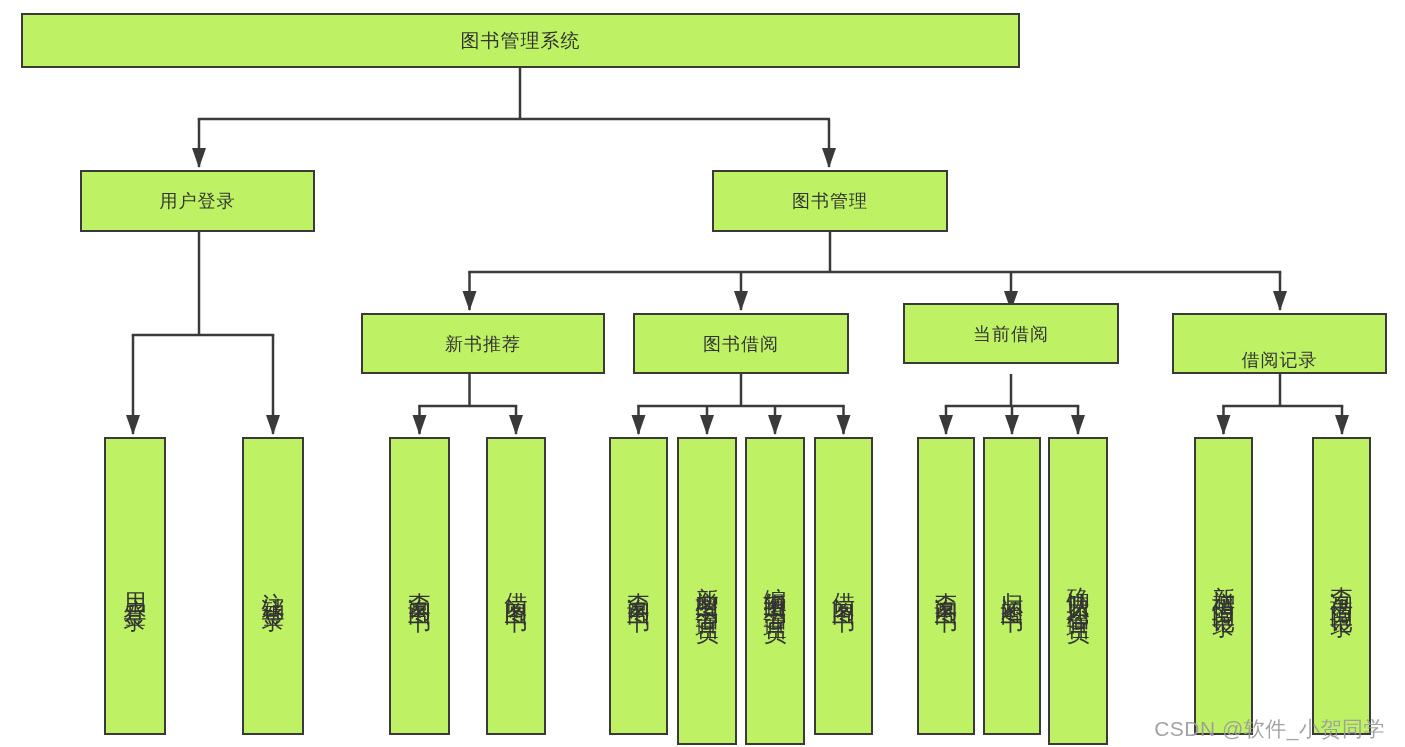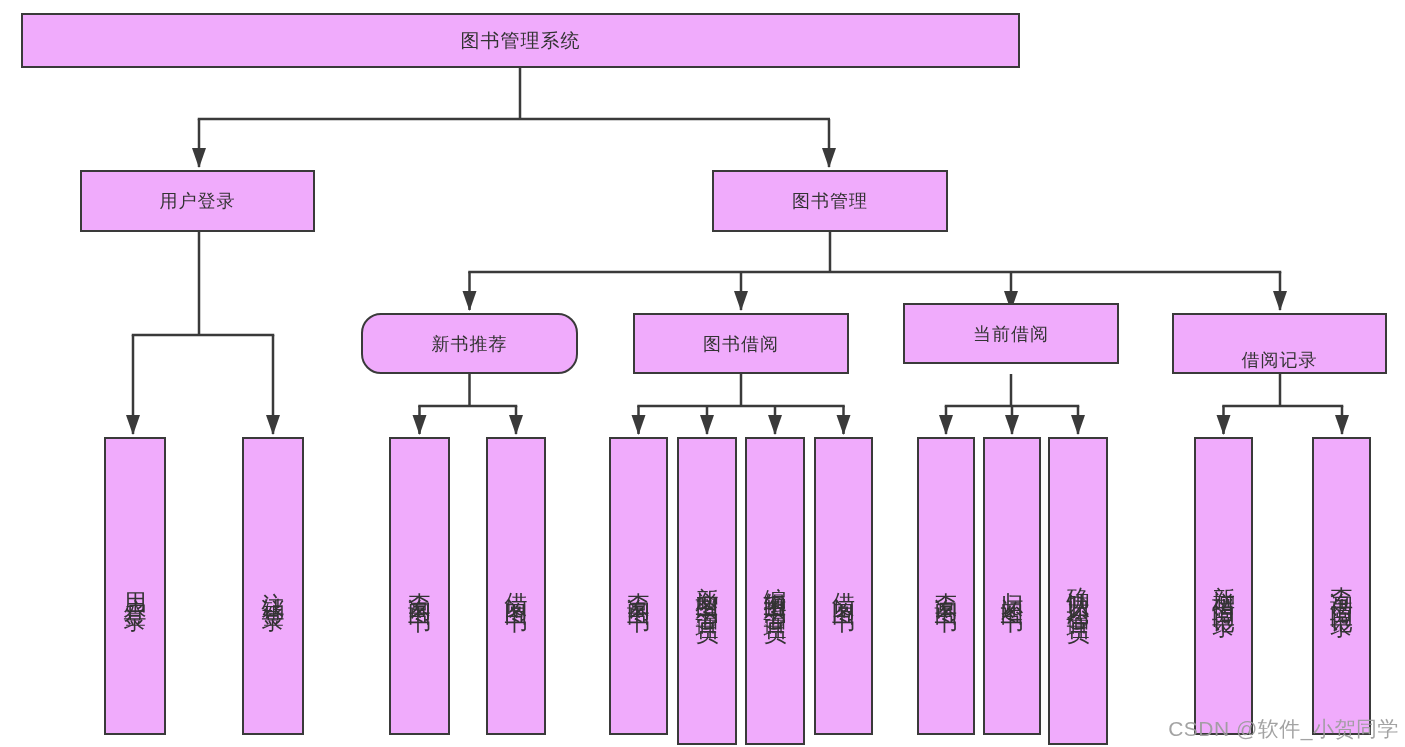--- a/index.html
+++ b/index.html
@@ -2,33 +2,33 @@
 <html><head>
 <meta charset="utf-8">
 <style>
   html,body{margin:0;padding:0;background:#fff;}
   .stage{
     position:relative;width:1405px;height:747px;background:#ffffff;
     font-family:"Liberation Sans",sans-serif;overflow:hidden;color:#333;
   }
   .wires{position:absolute;left:0;top:0;z-index:1;}
   .box{
-    position:absolute;background:#f0abfc;border:2px solid #3a3a3a;
+    position:absolute;background:#bef264;border:2px solid #3a3a3a;
     display:flex;align-items:center;justify-content:center;
     box-sizing:border-box;z-index:2;color:#333;
   }
   .box .hlabel{font-size:18px;letter-spacing:1px;white-space:nowrap;}
   .box.root .hlabel{font-size:19px;}
   .box .vlabel{
     writing-mode:vertical-rl;text-orientation:mixed;
     font-size:23px;letter-spacing:6px;line-height:1;
   }
   .box.tall .vlabel{letter-spacing:5px;}
   .watermark{
-    position:absolute;right:6px;bottom:4px;z-index:3;
+    position:absolute;right:20px;bottom:4px;z-index:3;
     color:#9c9c9c;font-size:21px;letter-spacing:0.5px;opacity:0.92;
     pointer-events:none;white-space:nowrap;
   }
 </style>
 </head>
 <body>
 
 <div class="stage">
 
   <svg class="wires" width="1405" height="747" viewBox="0 0 1405 747" aria-hidden="true">
@@ -88,21 +88,21 @@
     <span class="hlabel">图书管理系统</span>
   </div>
 
   <div class="box" style="left:80px;top:170px;width:235px;height:62px;">
     <span class="hlabel">用户登录</span>
   </div>
   <div class="box" style="left:712px;top:170px;width:236px;height:62px;">
     <span class="hlabel">图书管理</span>
   </div>
 
-  <div class="box" style="left:361px;top:313px;width:217px;height:61px;border-radius:20px;">
+  <div class="box" style="left:361px;top:313px;width:244px;height:61px;">
     <span class="hlabel">新书推荐</span>
   </div>
   <div class="box" style="left:633px;top:313px;width:216px;height:61px;">
     <span class="hlabel">图书借阅</span>
   </div>
   <div class="box" style="left:903px;top:303px;width:216px;height:61px;">
     <span class="hlabel">当前借阅</span>
   </div>
   <div class="box" style="left:1172px;top:313px;width:215px;height:61px;align-items:flex-end;">
     <span class="hlabel">借阅记录</span>

